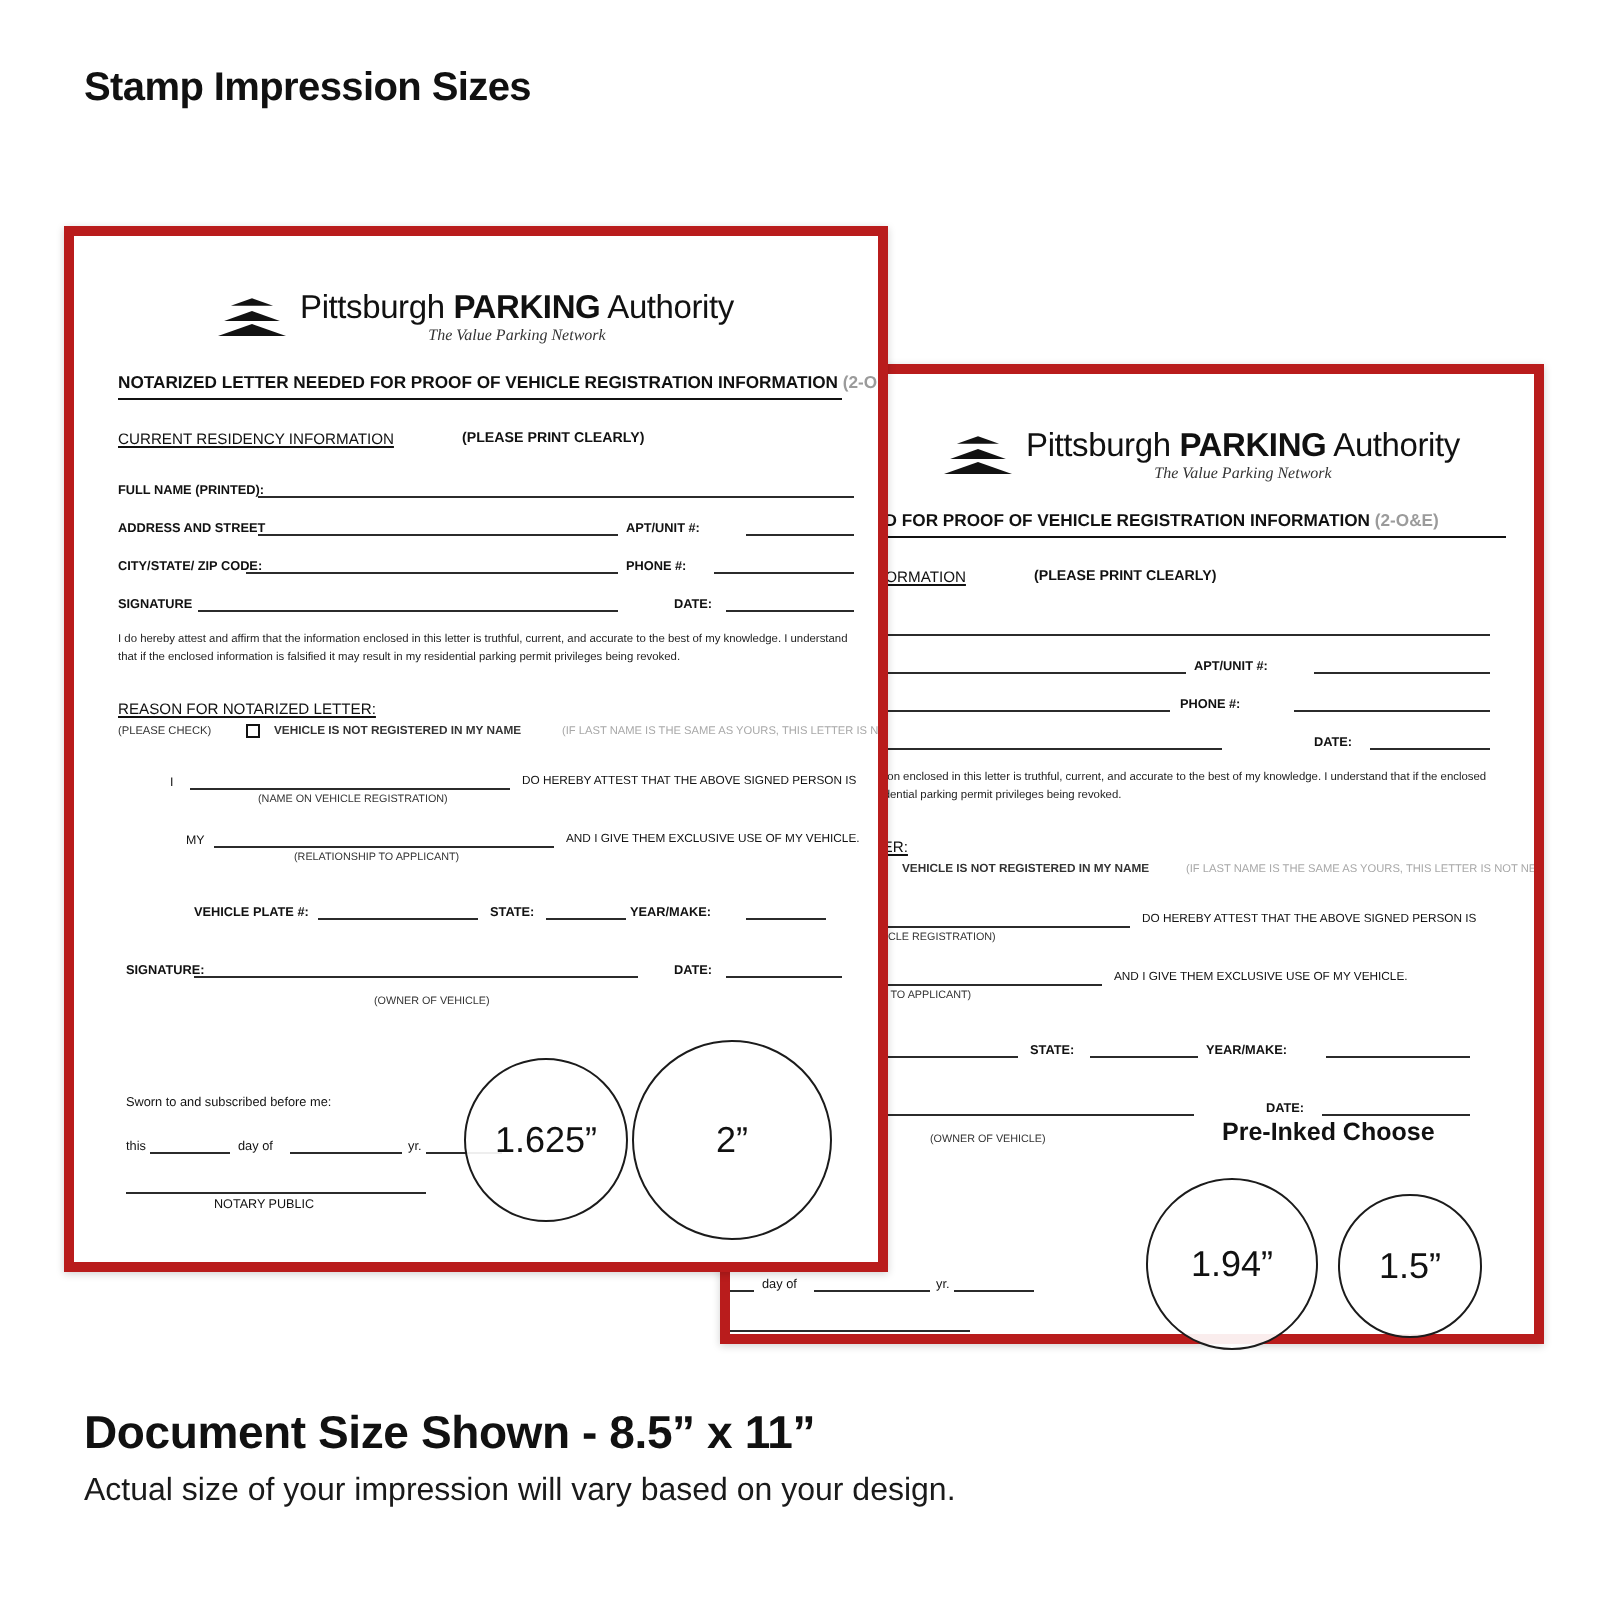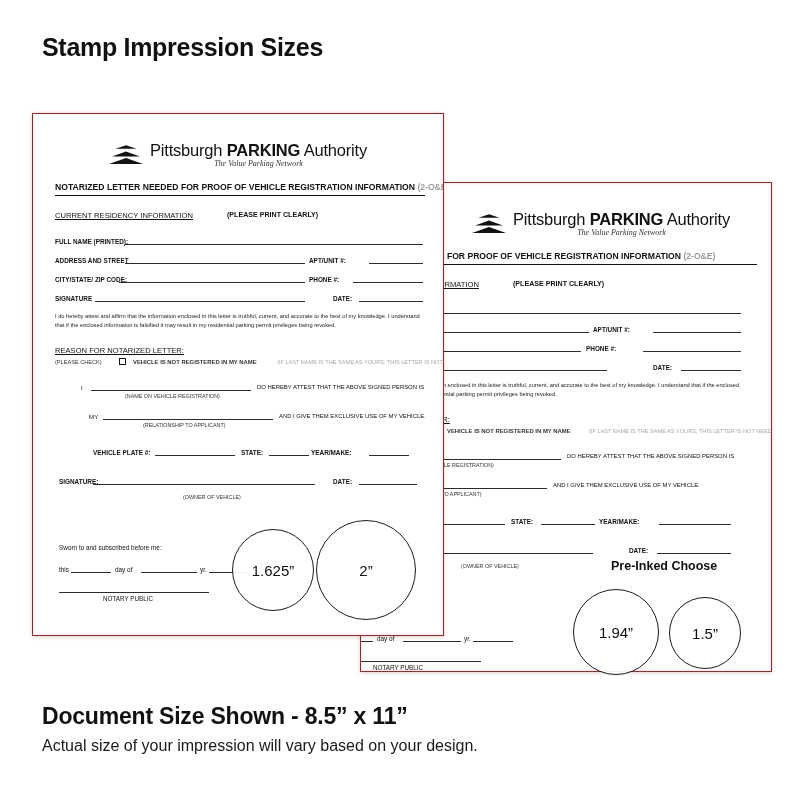--- a/index.html
+++ b/index.html
@@ -13,21 +13,21 @@
   .page {
     position: relative;
     width: 800px; height: 800px;
     background: #ffffff;
   }
 
   
   .head-title {
     position: absolute;
     left: 42px; top: 33px;
-    font-size: 25px;
+    font-size: 20px;
     font-weight: bold;
     color: #111111;
     letter-spacing: -0.3px;
   }
   .head-sub {
     position: absolute;
     left: 42px; top: 72px;
     font-size: 17px;
     color: #1a1a1a;
   }
@@ -43,21 +43,21 @@
     position: absolute;
     left: 42px; top: 737px;
     font-size: 16px;
     color: #1a1a1a;
   }
 
   
   .sheet {
     position: absolute;
     background: #ffffff;
-    border: 1px solid #b91c1c;
+    border: 5px solid #b91c1c;
     box-shadow: 0 1px 4px rgba(0,0,0,0.18);
     overflow: hidden;
   }
   .sheet-back {
     left: 360px; top: 182px;
     width: 412px; height: 490px;
   }
   .sheet-front {
     left: 32px; top: 113px;
     width: 412px; height: 523px;
@@ -196,21 +196,21 @@
     white-space: nowrap;
   }
   .circle {
     position: absolute;
     border: 1.6px solid #1b1b1b;
     border-radius: 50%;
     background: rgba(255,255,255,0.92);
     display: flex;
     align-items: center;
     justify-content: center;
-    font-size: 15px;
+    font-size: 18px;
     color: #111;
   }
 </style>
 </head>
 <body>
 
 <div class="page">
 
   <div class="head-title">Stamp Impression Sizes</div>
 

